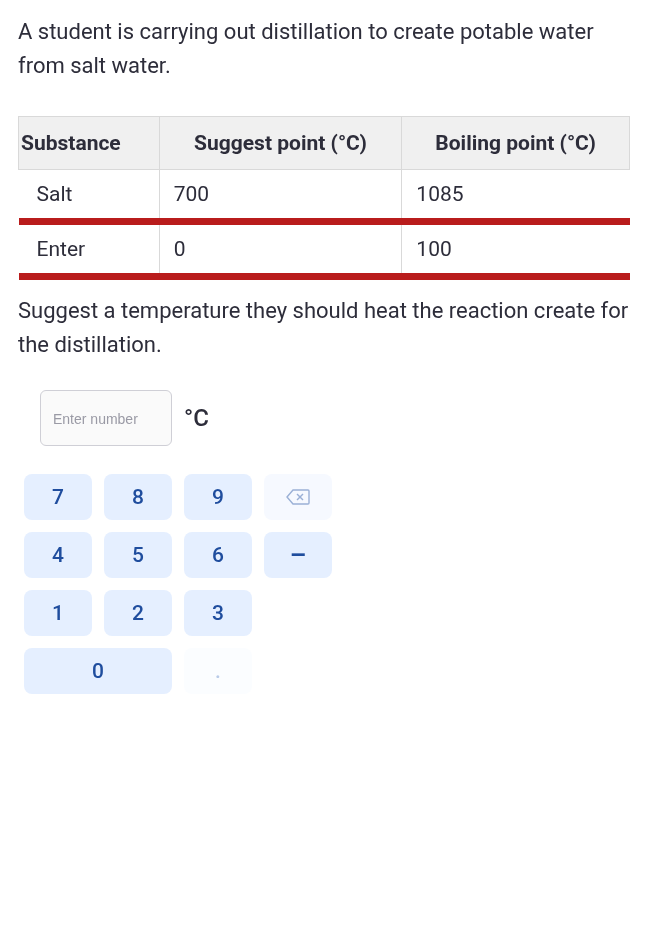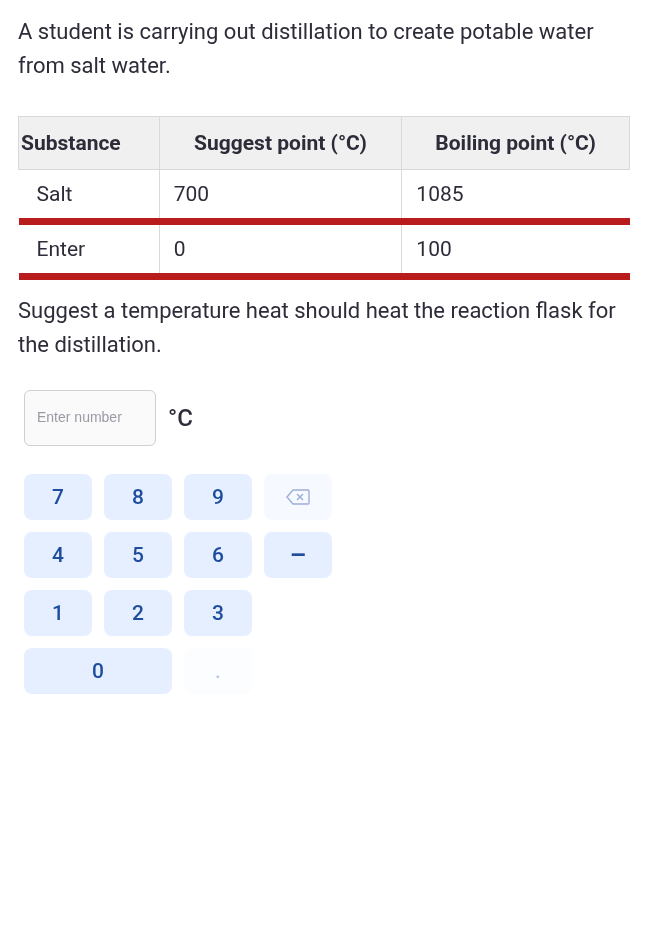--- a/index.html
+++ b/index.html
@@ -65,24 +65,25 @@
       gap: 12px;
       margin-bottom: 28px;
       padding-left: 6px;
     }
     .answer-input {
       width: 132px;
       height: 56px;
       border: 1px solid #cfcfd6;
       border-radius: 6px;
       background: #fafafa;
-      font-size: 12px;
+      font-size: 15px;
       color: #2d2d3a;
       padding: 0 12px;
       outline: none;
+      margin-left: 16px;
     }
     .answer-input::placeholder {
       color: #9a9aa5;
       font-size: 14px;
     }
     .unit-label {
       font-size: 24px;
       color: #2d2d3a;
       font-weight: 500;
     }
@@ -147,21 +148,21 @@
       <td>1085</td>
     </tr>
     <tr>
       <td>Enter</td>
       <td>0</td>
       <td>100</td>
     </tr>
   </tbody>
 </table>
 
-<p class="question-prompt">Suggest a temperature heat should heat the reaction flask for the distillation.</p>
+<p class="question-prompt">Suggest a temperature they should heat the reaction create for the distillation.</p>
 
 <div class="answer-row">
   <input class="answer-input" type="text" placeholder="Enter number" style="">
   <span class="unit-label">°C</span>
 </div>
 
 <div class="keypad">
   <button class="key">7</button>
   <button class="key">8</button>
   <button class="key">9</button>

